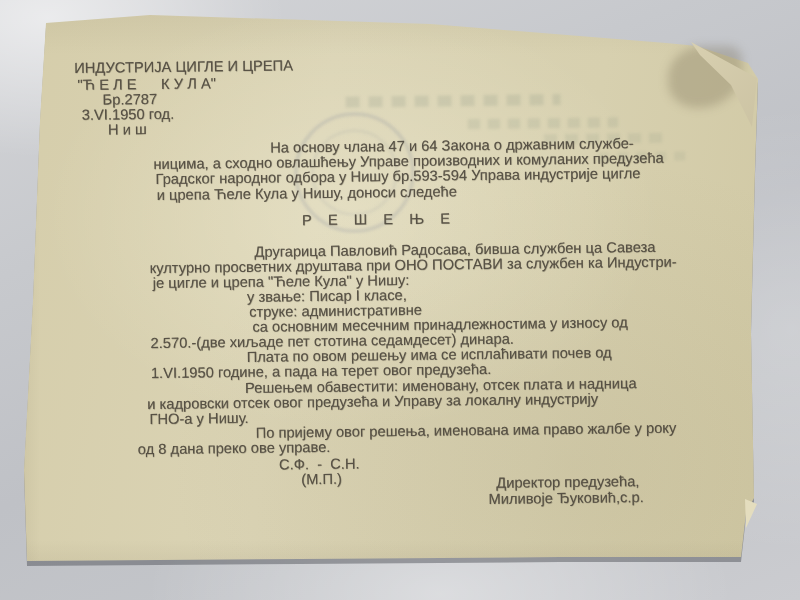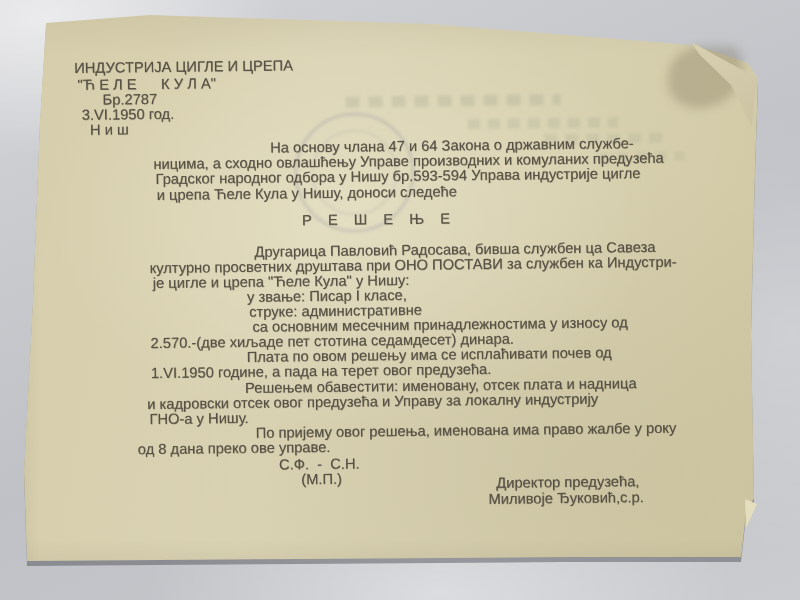--- a/index.html
+++ b/index.html
@@ -69,21 +69,21 @@
     <div class="stamp"></div>
     <div class="smudge s1"></div>
     <div class="smudge s2"></div>
     <div class="smudge s3"></div>
     <div class="smudge s4"></div>
 
     <div class="ln" style="left:77px;top:57px">ИНДУСТРИЈА ЦИГЛЕ И ЦРЕПА</div>
     <div class="ln" style="left:80px;top:74px">"Ћ Е Л Е      К У Л А"</div>
     <div class="ln" style="left:105px;top:89px">Бр.2787</div>
     <div class="ln" style="left:84px;top:104px">3.VI.1950 год.</div>
-    <div class="ln" style="left:92px;top:119px">Н и ш</div>
+    <div class="ln" style="left:110px;top:119px">Н и ш</div>
 
     <div class="ln" style="left:272px;top:139px">На основу члана 47 и 64 Закона о државним службе-</div>
     <div class="ln" style="left:155px;top:154px">ницима, а сходно овлашћењу Управе производних и комуланих предузећа</div>
     <div class="ln" style="left:157px;top:169px">Градског народног одбора у Нишу бр.593-594 Управа индустрије цигле</div>
     <div class="ln" style="left:158px;top:185px">и црепа Ћеле Кула у Нишу, доноси следеће</div>
 
     <div class="ln hd" style="left:303px;top:212px">Р Е Ш Е Њ Е</div>
 
     <div class="ln" style="left:255px;top:243px">Другарица Павловић Радосава, бивша службен ца Савеза</div>
     <div class="ln" style="left:150px;top:258px">културно просветних друштава при ОНО ПОСТАВИ за службен ка Индустри-</div>

